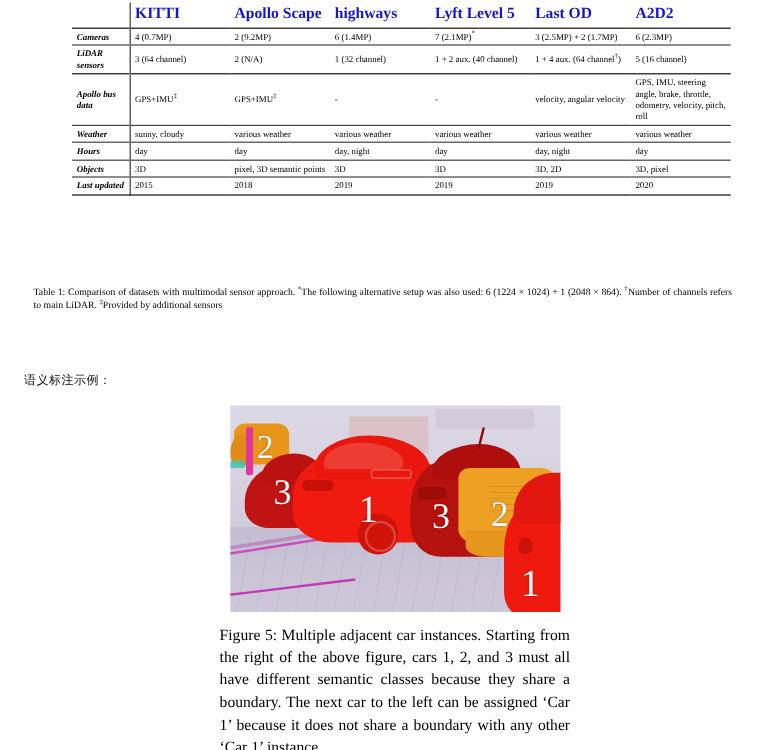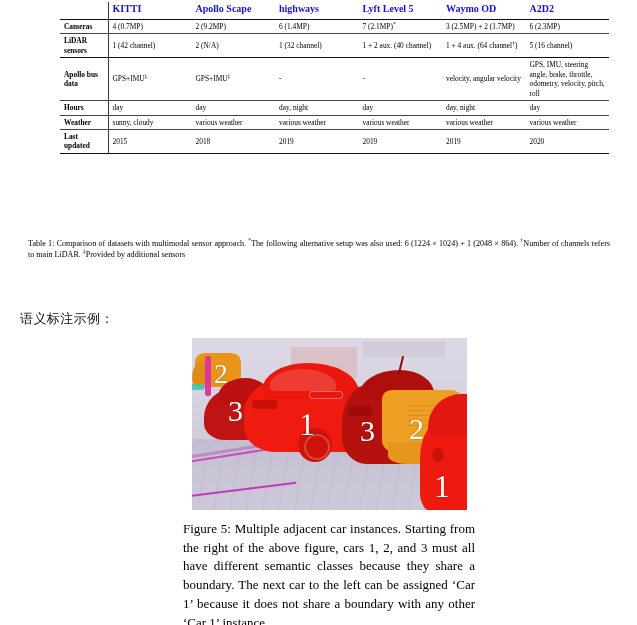--- a/index.html
+++ b/index.html
@@ -35,28 +35,29 @@
 
   table.cmp th, table.cmp td {
     vertical-align: middle;
     padding: 2px 3px 2px 4px;
     text-align: left;
     font-weight: normal;
   }
   table.cmp th.hdr {
     color: #1414d2;
     font-weight: bold;
-    font-size: 10px;
+    font-size: 13px;
     padding-bottom: 3px;
     padding-top: 1px;
   }
   table.cmp td.rowlabel, table.cmp th.rowlabel {
     font-weight: bold;
     border-right: 0.8px solid #3b3b3b;
     padding-left: 4px;
+    font-style: italic;
   }
 
   tr.toprule   > * { border-top: 1.1px solid #111; }
   tr.thinrule  > * { border-top: 0.7px solid #444; }
   tr.midrule   > * { border-top: 1.1px solid #111; }
   tr.botrule   > * { border-bottom: 1.1px solid #111; }
 
   .just { text-align: justify; text-align-last: left; }
   sup { font-size: 5.6px; vertical-align: super; line-height: 0; }
 
@@ -70,21 +71,21 @@
     line-height: 1.42;
     text-align: justify;
     text-align-last: left;
   }
 
   
   .zh-note {
     position: absolute;
     left: 20px;
     top: 310px;
-    font-size: 13px;
+    font-size: 10px;
     font-family: "DejaVu Sans", sans-serif;
     color: #111;
     letter-spacing: 0.4px;
   }
 
   
   .figure {
     position: absolute;
     left: 192px;
     top: 338px;
@@ -222,69 +223,78 @@
         <col class="c-data">
         <col class="c-data">
     </colgroup>
     <thead>
       <tr>
         <th class="hdr rowlabel"></th>
         <th class="hdr">KITTI</th>
         <th class="hdr">Apollo Scape</th>
         <th class="hdr">highways</th>
         <th class="hdr">Lyft Level 5</th>
-        <th class="hdr">Waymo OD</th>
+        <th class="hdr">Last OD</th>
         <th class="hdr">A2D2</th>
       </tr>
     </thead>
     <tbody>
       <tr class="toprule">
         <td class="rowlabel">Cameras</td>
         <td class="just">4 (0.7MP)</td>
         <td class="just">2 (9.2MP)</td>
         <td class="just">6 (1.4MP)</td>
         <td class="just">7 (2.1MP)<sup>*</sup></td>
         <td class="just">3 (2.5MP) + 2 (1.7MP)</td>
         <td class="just">6 (2.3MP)</td>
       </tr>
       <tr class="thinrule">
         <td class="rowlabel">LiDAR sensors</td>
-        <td class="just">1 (42 channel)</td>
+        <td class="just">3 (64 channel)</td>
         <td class="just">2 (N/A)</td>
         <td class="just">1 (32 channel)</td>
         <td class="just">1 + 2 aux. (40 channel)</td>
         <td class="just">1 + 4 aux. (64 channel<sup>†</sup>)</td>
         <td class="just">5 (16 channel)</td>
       </tr>
       <tr class="midrule">
         <td class="rowlabel">Apollo bus data</td>
         <td class="just">GPS+IMU<sup>‡</sup></td>
         <td class="just">GPS+IMU<sup>‡</sup></td>
         <td class="just">-</td>
         <td class="just">-</td>
         <td class="just">velocity, angular velocity</td>
         <td class="just">GPS, IMU, steering angle, brake, throttle, odometry, velocity, pitch, roll</td>
       </tr>
       <tr class="thinrule">
+        <td class="rowlabel">Weather</td>
+        <td>sunny, cloudy</td>
+        <td>various weather</td>
+        <td>various weather</td>
+        <td>various weather</td>
+        <td>various weather</td>
+        <td>various weather</td>
+      </tr>
+      <tr class="thinrule">
         <td class="rowlabel">Hours</td>
         <td>day</td>
         <td>day</td>
         <td>day, night</td>
         <td>day</td>
         <td>day, night</td>
         <td>day</td>
       </tr>
       <tr class="thinrule">
-        <td class="rowlabel">Weather</td>
-        <td>sunny, cloudy</td>
-        <td>various weather</td>
-        <td>various weather</td>
-        <td>various weather</td>
-        <td>various weather</td>
-        <td>various weather</td>
+        <td class="rowlabel">Objects</td>
+        <td class="just">3D</td>
+        <td class="just">pixel, 3D semantic points</td>
+        <td class="just">3D</td>
+        <td class="just">3D</td>
+        <td class="just">3D, 2D</td>
+        <td class="just">3D, pixel</td>
       </tr>
       <tr class="thinrule botrule">
         <td class="rowlabel">Last updated</td>
         <td>2015</td>
         <td>2018</td>
         <td>2019</td>
         <td>2019</td>
         <td>2019</td>
         <td>2020</td>
       </tr>

